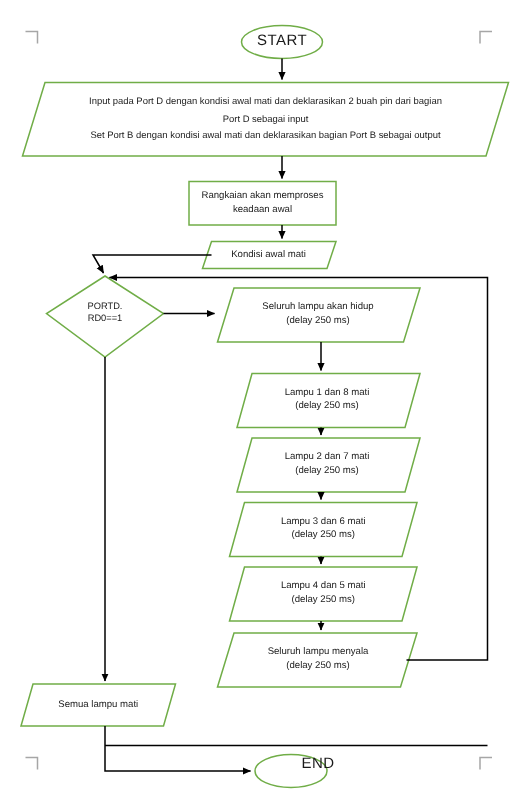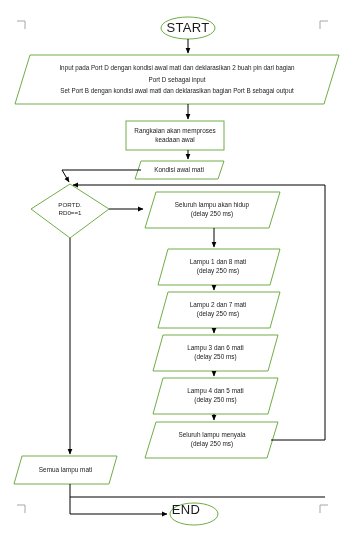--- a/index.html
+++ b/index.html
@@ -33,21 +33,21 @@
     position: absolute;
     display: flex;
     flex-direction: column;
     align-items: center;
     justify-content: center;
     text-align: center;
     pointer-events: none;
     line-height: 1.35;
   }
   .node-text span { display: block; }
-  .t-term { font-size: 13px; letter-spacing: .3px; }
+  .t-term { font-size: 10px; letter-spacing: .3px; }
   .t-proc { font-size: 6.4px; }
   .t-io   { font-size: 6.4px; }
   .t-dec  { font-size: 6.2px; }
   .t-io-big { font-size: 6.3px; line-height: 1.9; }
 </style>
 </head>
 <body>
 
 <div id="flow-root">
 
@@ -166,17 +166,17 @@
 
   <div class="node-text t-io" style="left:151px; top:423px; width:122px; height:34px;">
     <span>Seluruh lampu menyala</span>
     <span>(delay 250 ms)</span>
   </div>
 
   <div class="node-text t-io" style="left:18px; top:458px; width:95px; height:24px;">
     <span>Semua lampu mati</span>
   </div>
 
-  <div class="node-text t-term" style="left:162px; top:503px; width:48px; height:14px;">
+  <div class="node-text t-term" style="left:188px; top:503px; width:48px; height:14px;">
     <span>END</span>
   </div>
 
 </div>
 
 </body></html>

